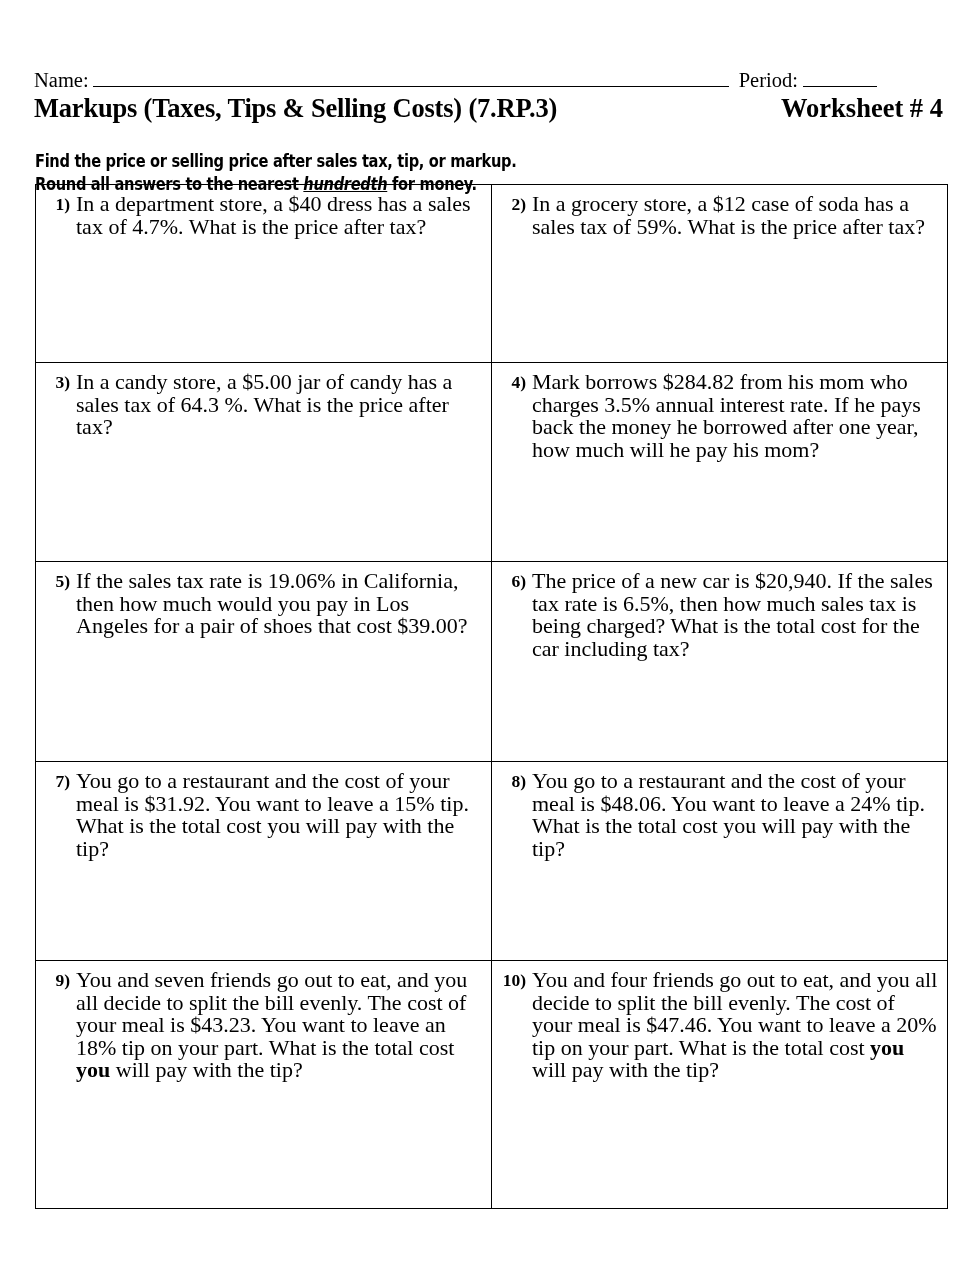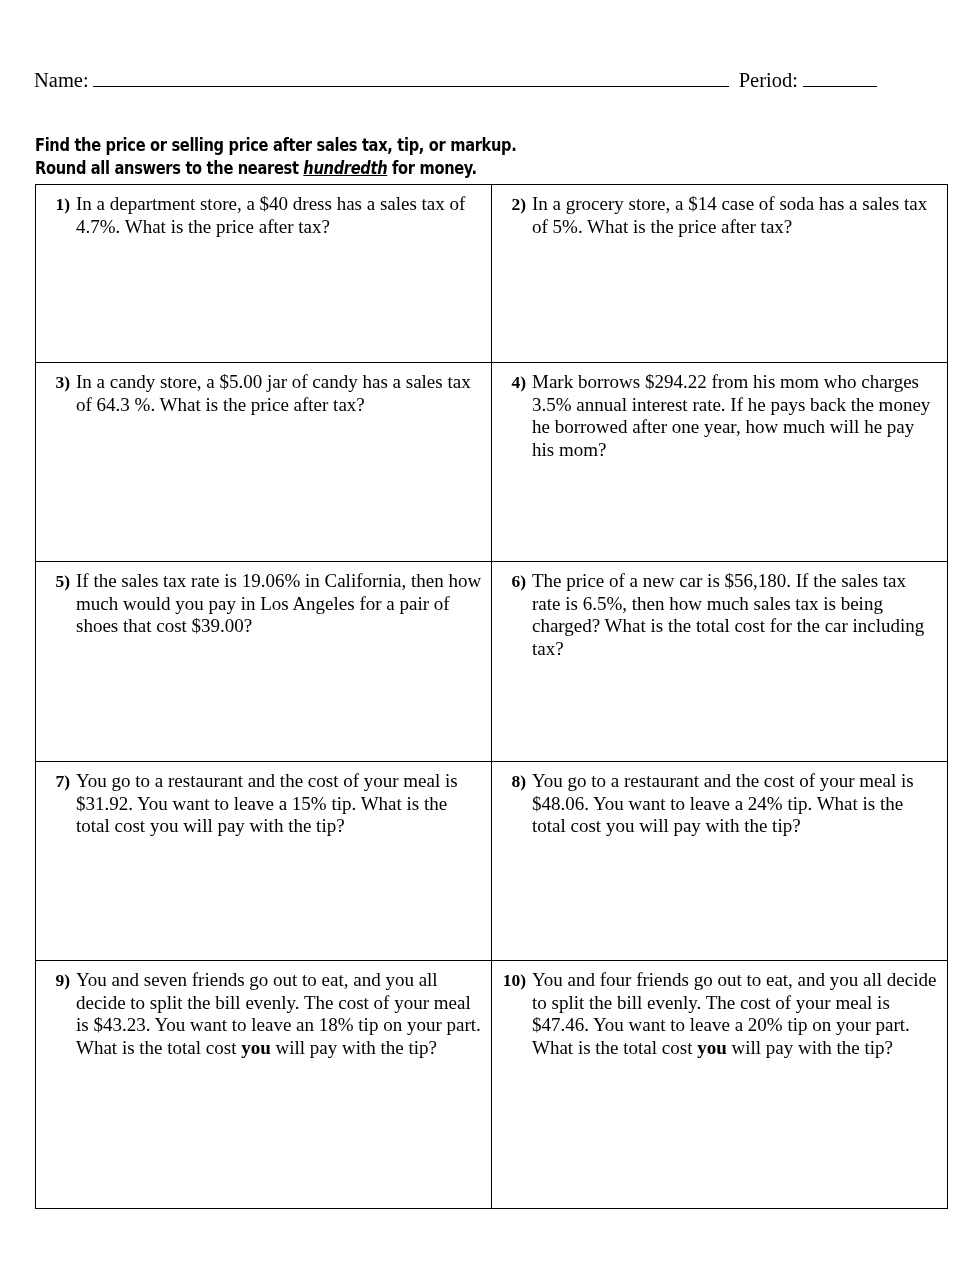--- a/index.html
+++ b/index.html
@@ -76,21 +76,21 @@
     font-size: 26.5px;
     line-height: 30px;
     white-space: nowrap;
     padding-right: 2px;
   }
 
   
   .instructions {
     position: absolute;
     left: 35px;
-    top: 118px;
+    top: 134px;
     width: 915px;
   }
   .instr-line {
     font-family: "DejaVu Sans Condensed", "Liberation Sans Narrow", "Liberation Sans", sans-serif;
     font-weight: bold;
     font-size: 17.5px;
     line-height: 23px;
     letter-spacing: -0.35px;
     transform: scaleX(0.93);
     transform-origin: left center;
@@ -127,21 +127,21 @@
     font-size: 17.5px;
     line-height: 22.6px;
     flex: 0 0 auto;
     text-align: right;
     min-width: 26px;
     padding-right: 6px;
     white-space: nowrap;
   }
   .qtext {
     font-family: "Liberation Serif", "DejaVu Serif", serif;
-    font-size: 19px;
+    font-size: 22px;
     line-height: 22.6px;
     flex: 1 1 auto;
   }
   .qtext b { font-weight: bold; }
 
   
   .r1 { height: 177px; }
   .r2 { height: 198px; }
   .r3 { height: 199px; }
   .r4 { height: 198px; }
@@ -156,67 +156,71 @@
 <div class="page">
 
   <div class="namebar">
     <span class="lbl">Name:</span>
     <span class="rule rule-name"></span>
     <span class="gap-period"></span>
     <span class="lbl">Period:</span>
     <span class="rule rule-period"></span>
   </div>
 
+  <div class="titlerow">
+    <span class="title-main">Markups (Taxes, Tips &amp; Selling Costs) (7.RP.3)</span>
+    <span class="title-right">Worksheet # 4</span>
+  </div>
 
   <div class="instructions">
     <div class="instr-line">Find the price or selling price after sales tax, tip, or markup.</div>
     <div class="instr-line"><span>Round all answers to the nearest </span><span class="emph">hundredth</span><span> for money.</span></div>
   </div>
 
   <table class="qtable">
     <tbody>
       <tr>
         <td class="col-l r1">
           <div class="qcell">
             <span class="qnum">1)</span>
             <span class="qtext">In a department store, a $40 dress has a sales tax of 4.7%. What is the price after tax?</span>
           </div>
         </td>
         <td class="col-r r1">
           <div class="qcell">
             <span class="qnum">2)</span>
-            <span class="qtext">In a grocery store, a $14 case of soda has a sales tax of 5%. What is the price after tax?</span>
+            <span class="qtext">In a grocery store, a $12 case of soda has a sales tax of 59%. What is the price after tax?</span>
           </div>
         </td>
       </tr>
       <tr>
         <td class="col-l r2">
           <div class="qcell">
             <span class="qnum">3)</span>
             <span class="qtext">In a candy store, a $5.00 jar of candy has a sales tax of 64.3 %. What is the price after tax?</span>
           </div>
         </td>
         <td class="col-r r2">
           <div class="qcell">
             <span class="qnum">4)</span>
-            <span class="qtext">Mark borrows $294.22 from his mom who charges 3.5% annual interest rate. If he pays back the money he borrowed after one year, how much will he pay his mom?</span>
+            <span class="qtext">Mark borrows $284.82 from his mom who charges 3.5% annual interest rate. If he pays back the money he borrowed after one year, how much will he pay his mom?</span>
           </div>
         </td>
       </tr>
       <tr>
         <td class="col-l r3">
           <div class="qcell">
             <span class="qnum">5)</span>
             <span class="qtext">If the sales tax rate is 19.06% in California, then how much would you pay in Los Angeles for a pair of shoes that cost $39.00?</span>
           </div>
         </td>
         <td class="col-r r3">
           <div class="qcell">
             <span class="qnum">6)</span>
-            <span class="qtext">The price of a new car is $56,180. If the sales tax rate is 6.5%, then how much sales tax is being charged? What is the total cost for the car including tax?</span>
+            <span class="qtext">The price of a new car is $20,940. If the sales tax rate is 6.5%, then how much sales tax is being charged? What is the total cost for the car including tax?</span>
           </div>
         </td>
       </tr>
       <tr>
         <td class="col-l r4">
           <div class="qcell">
             <span class="qnum">7)</span>
             <span class="qtext">You go to a restaurant and the cost of your meal is $31.92. You want to leave a 15% tip. What is the total cost you will pay with the tip?</span>
           </div>
         </td>

